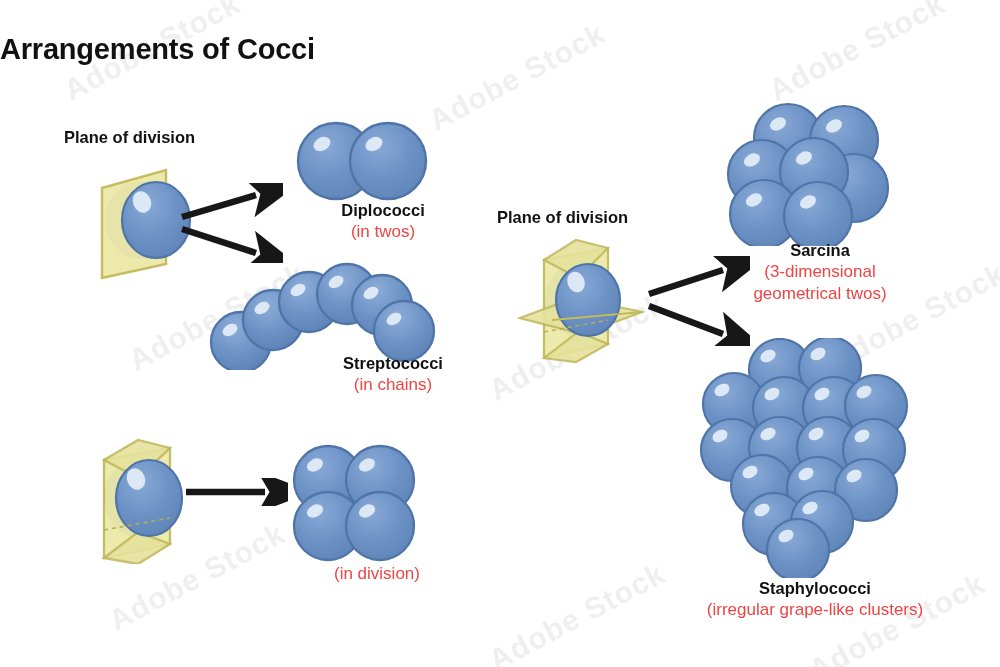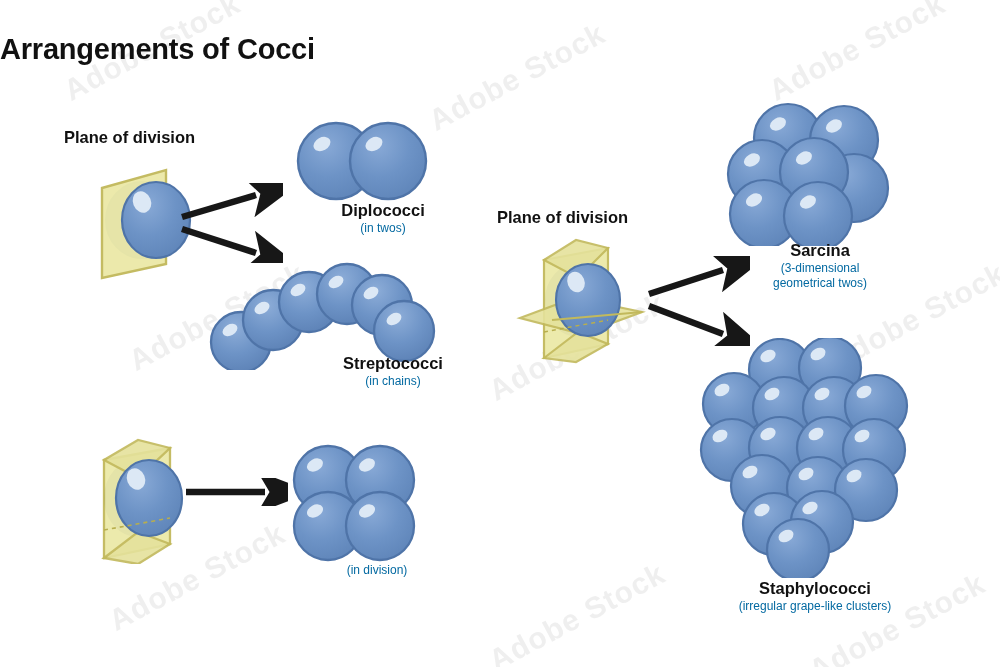--- a/index.html
+++ b/index.html
@@ -42,23 +42,23 @@
     line-height: 1.28;
   }
   .caption .cap-name {
     display: block;
     font-size: 16.5px;
     font-weight: bold;
     color: #111111;
   }
   .caption .cap-sub {
     display: block;
-    font-size: 12px;
+    font-size: 17px;
     font-weight: normal;
-    color: #0369a1;
+    color: #ef4444;
   }
   .fig {
     position: absolute;
   }
   .wm-ghost {
     position: absolute;
     color: rgba(160,160,160,0.17);
     font-size: 30px;
     font-weight: bold;
     transform: rotate(-28deg);

